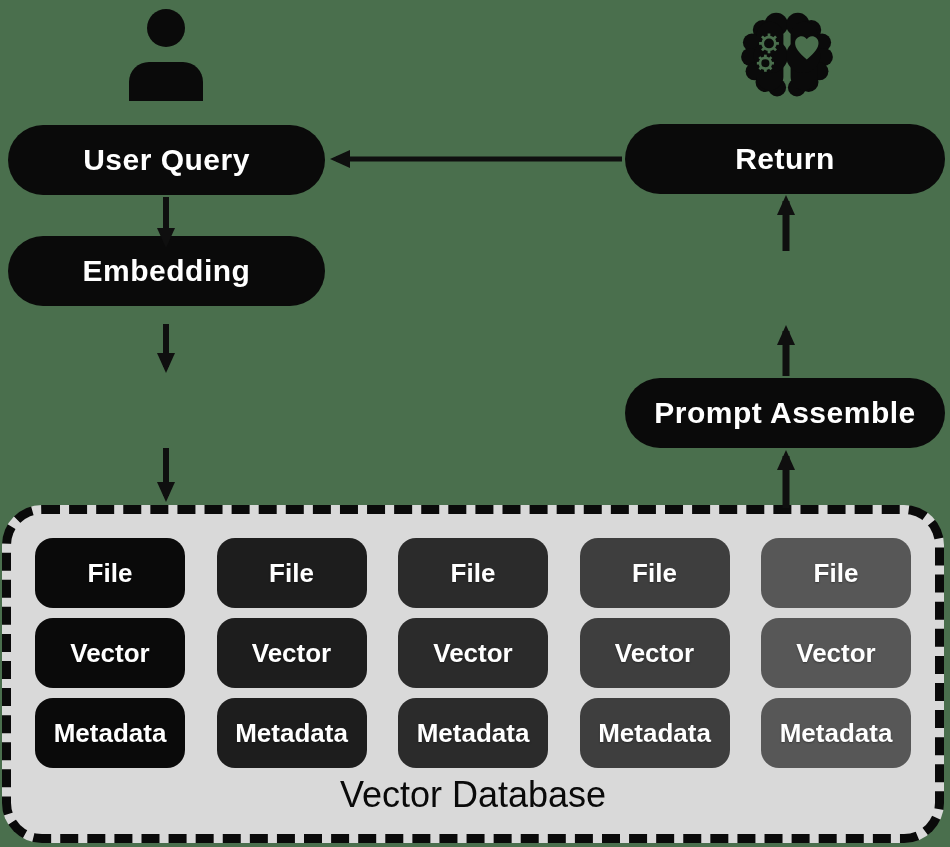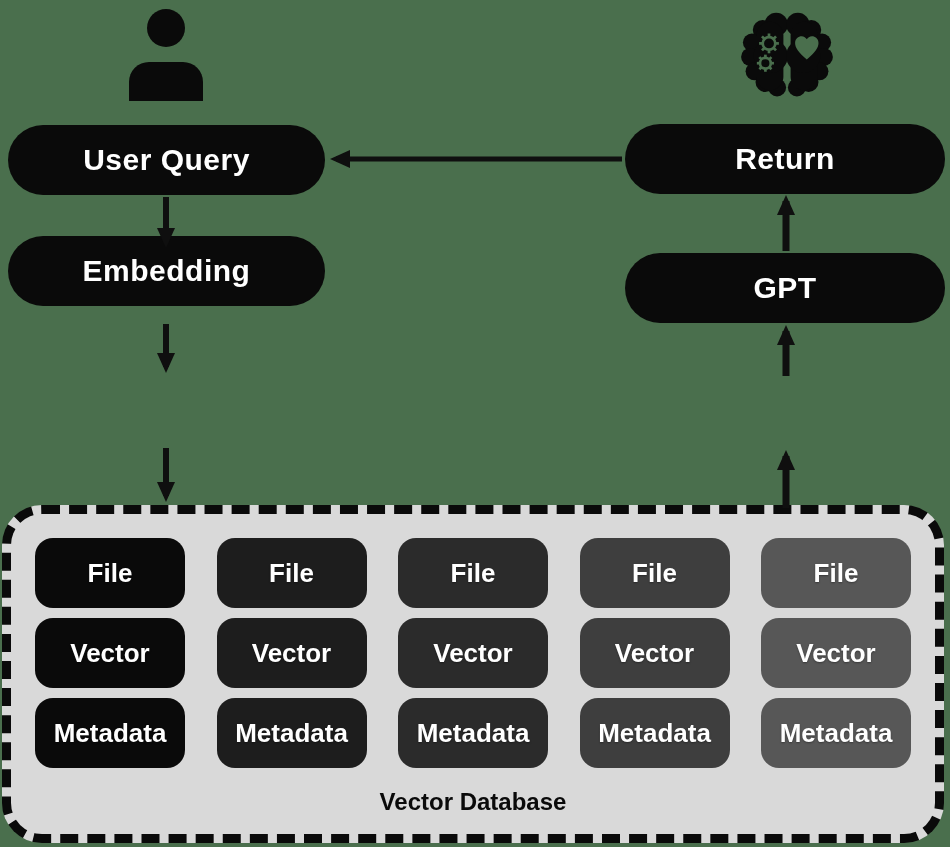--- a/index.html
+++ b/index.html
@@ -31,21 +31,21 @@
   }
   .db-col{width:150px;display:flex;flex-direction:column;gap:10px;}
   .db-pill{
     height:70px;border-radius:18px;
     display:flex;align-items:center;justify-content:center;
     color:#ffffff;font-weight:bold;font-size:26px;
     text-shadow:0 1px 2px rgba(0,0,0,0.35);
   }
   .db-label{
     position:absolute;left:0;right:0;bottom:18px;
-    text-align:center;font-size:24px;font-weight:bold;color:#0a0a0a;
+    text-align:center;font-size:36px;font-weight:normal;color:#0a0a0a;
   }
 </style>
 </head>
 <body>
 
 <div class="canvas" style="background-color: rgb(74, 111, 77);">
 
   <svg class="icon-svg" style="left:126px;top:6px;" width="80" height="95" viewBox="0 0 80 95">
     <g fill="#0a0a0a">
       <circle cx="40" cy="22" r="19"></circle>
@@ -94,21 +94,21 @@
       <line x1="26" y1="52" x2="26" y2="48.5"></line>
         <line x1="30.2" y1="53.8" x2="32.7" y2="51.3"></line>
     </g>
     <path fill="#4A6F4D" d="M72 54 C63 46 59 41 59 35.5 C59 30.5 62.8 28 66.2 28 C68.8 28 71 29.5 72 31.5 C73 29.5 75.2 28 77.8 28 C81.2 28 85 30.5 85 35.5 C85 41 81 46 72 54 Z"></path>
   </svg>
 
   <div class="pill pill-left" style="top: 125px; background-color: rgb(10, 10, 10);">User Query</div>
   <div class="pill pill-left" style="top: 236px; background-color: rgb(10, 10, 10);">Embedding</div>
 
   <div class="pill pill-right" style="top: 124px; background-color: rgb(10, 10, 10);">Return</div>
-  <div class="pill pill-right" style="top: 253px; background-color: rgb(10, 10, 10);">GPT</div>
+  <div class="pill pill-right" style="top: 378px; background-color: rgb(10, 10, 10);">Prompt Assemble</div>
 
   <div class="db-box" style="background-color: rgb(217, 217, 217);">
     <div class="db-columns">
       <div class="db-col">
         <div class="db-pill" style="background-color: rgb(10, 10, 10);">File</div>
         <div class="db-pill" style="background-color: rgb(10, 10, 10);">Vector</div>
         <div class="db-pill" style="background-color: rgb(10, 10, 10);">Metadata</div>
       </div>
       <div class="db-col">
         <div class="db-pill" style="background-color: rgb(29, 29, 29);">File</div>

